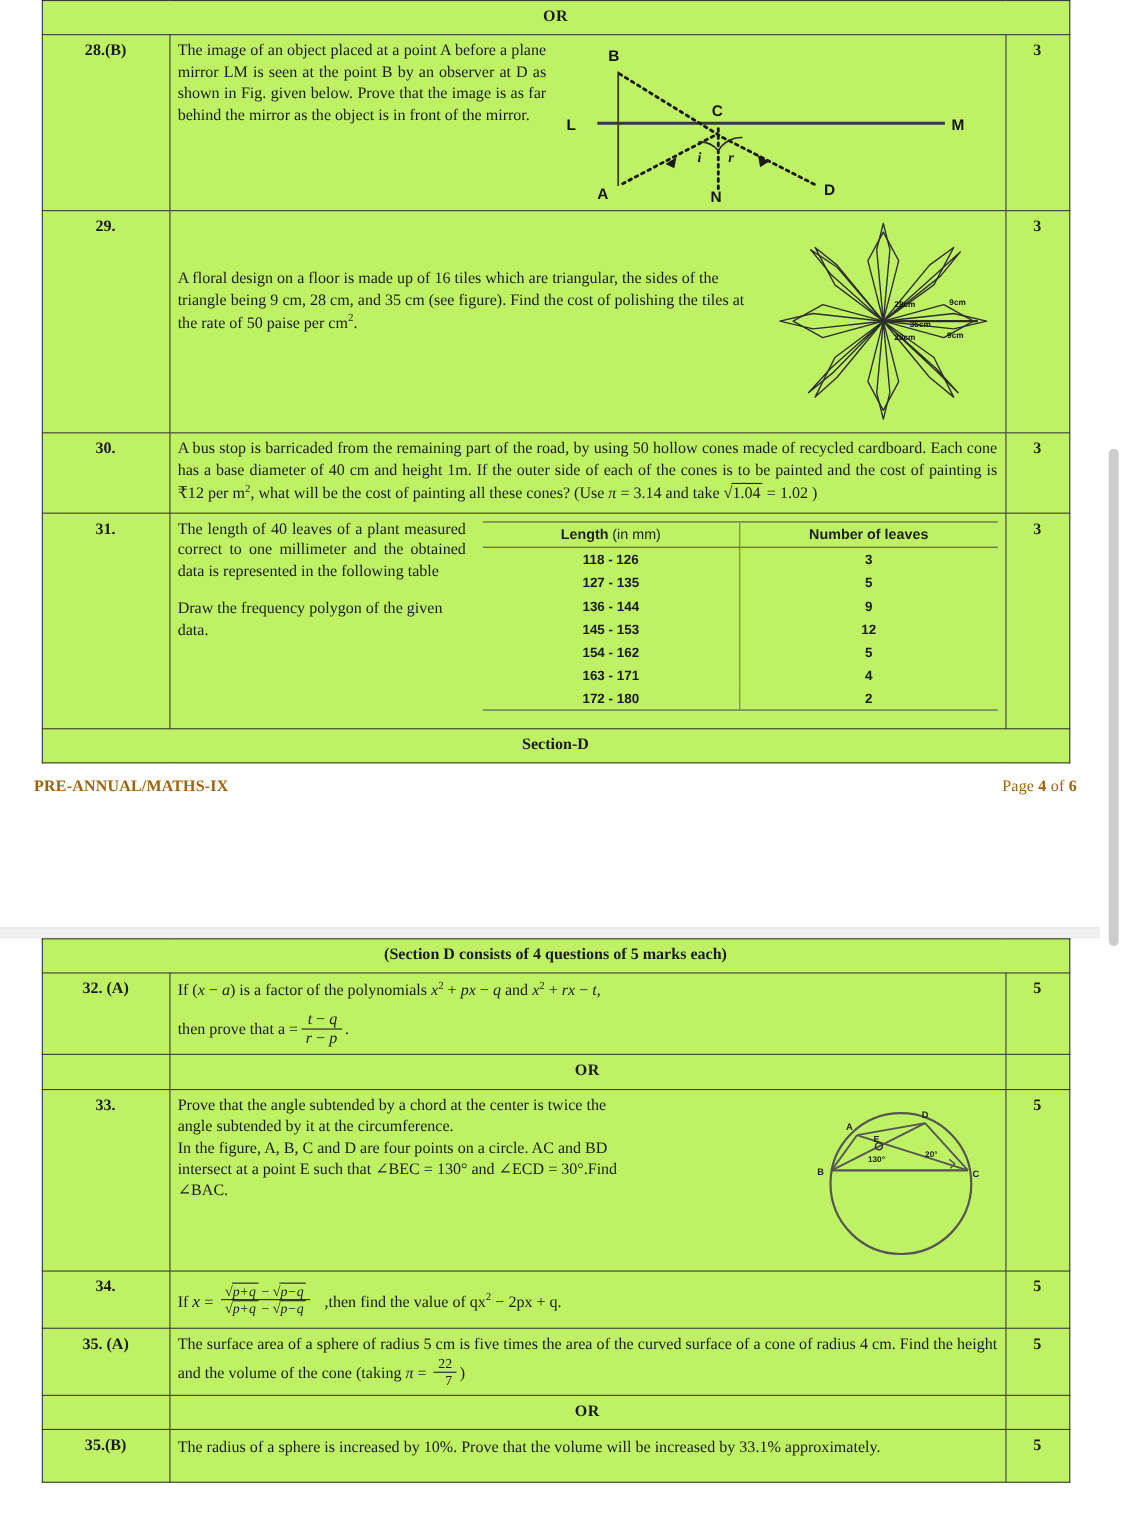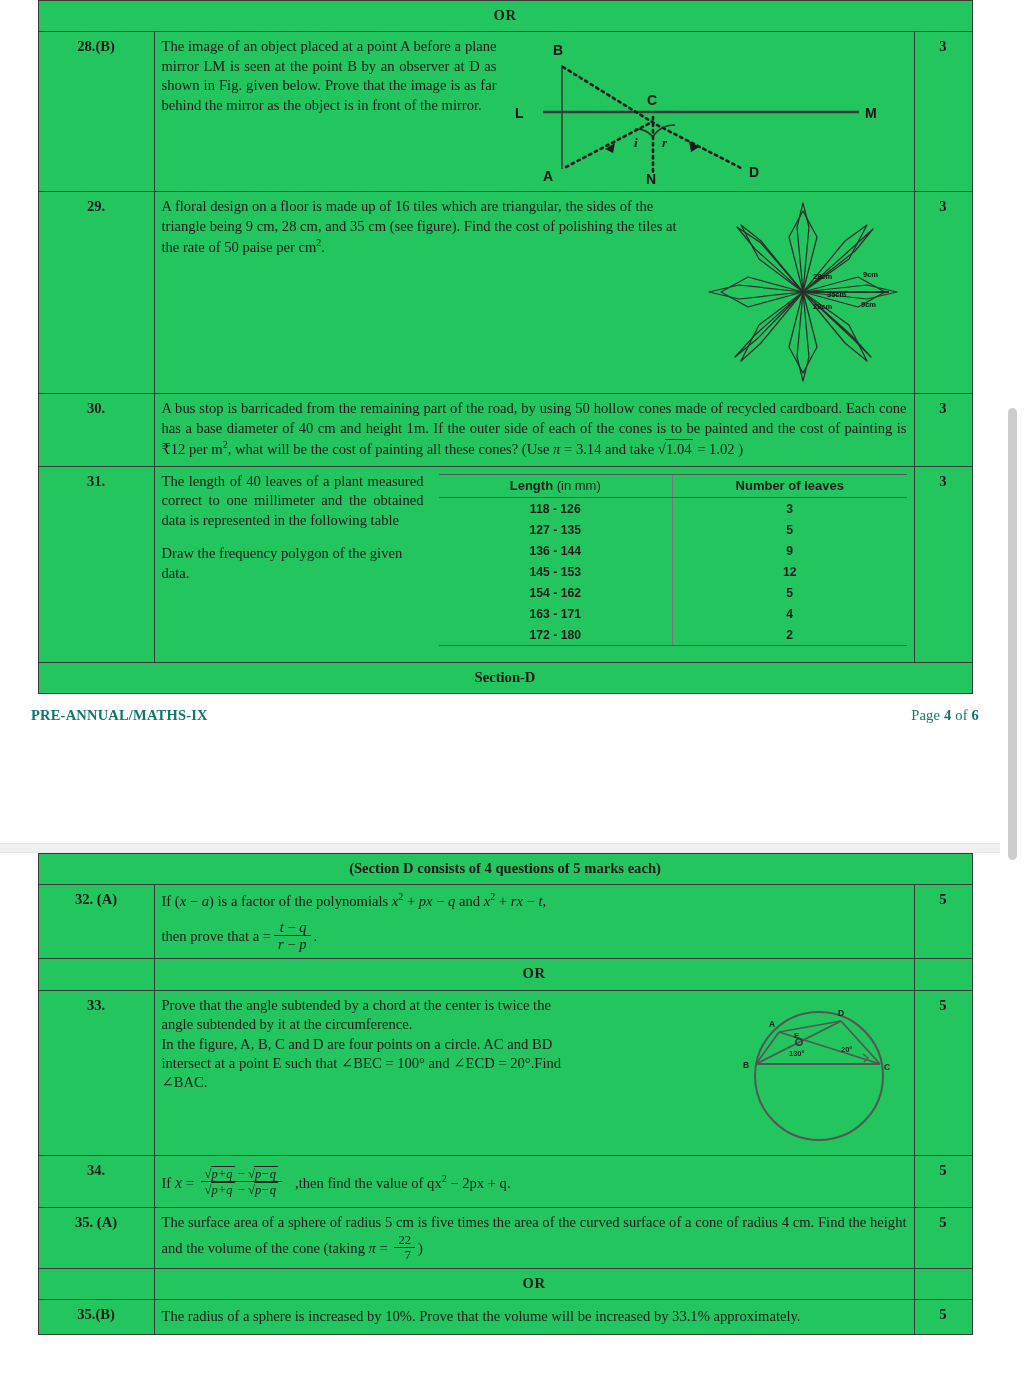--- a/index.html
+++ b/index.html
@@ -41,21 +41,21 @@
     width: 9px; height: 452px;
     background: #cdcdcd;
     border-radius: 5px;
   }
 
   
   table.qtable {
     border-collapse: collapse;
     table-layout: fixed;
     margin: 0 auto;
-    background: #22c55e;
+    background: #bef264;
   }
   table.qtable td {
     border: 1px solid #3a3a3a;
     vertical-align: top;
     padding: 5px 7px 6px 7px;
     font-size: 14.6px;
     line-height: 1.33;
     color: #1a1a1a;
   }
   .col-num  { width: 116px; text-align: center; font-weight: bold; }
@@ -94,21 +94,21 @@
   }
 
   
   .footer-line {
     width: 948px;
     margin: 13px auto 0 auto;
     display: flex;
     justify-content: space-between;
     font-size: 14.5px;
     font-weight: bold;
-    color: #0f766e;
+    color: #a16207;
     letter-spacing: .2px;
   }
   .footer-line .page-no { font-weight: normal; }
   .footer-line .page-no b { font-weight: bold; }
 
   
   .ital { font-style: italic; }
   sup.pw { font-size: .68em; vertical-align: super; }
   .frac {
     display: inline-block;
@@ -246,21 +246,21 @@
 
               <line x1="100" y1="95" x2="186" y2="95" stroke="#2d2d2d" stroke-width="2"></line>
 
               <text x="110" y="82" font-family="Liberation Sans, sans-serif" font-size="7.5" font-weight="bold" fill="#111">28cm</text>
               <text x="160" y="80" font-family="Liberation Sans, sans-serif" font-size="7.5" font-weight="bold" fill="#111">9cm</text>
               <text x="124" y="100" font-family="Liberation Sans, sans-serif" font-size="7.5" font-weight="bold" fill="#111">35cm</text>
               <text x="110" y="112" font-family="Liberation Sans, sans-serif" font-size="7.5" font-weight="bold" fill="#111">28cm</text>
               <text x="158" y="110" font-family="Liberation Sans, sans-serif" font-size="7.5" font-weight="bold" fill="#111">9cm</text>
             </svg>
           </div>
-          <div class="qtext" style="width:520px;">
+          <div class="qtext" style="width:520px;margin-top:47px;">
             <span>A floral design on a floor is made up of 16 tiles which are triangular, the sides of the triangle being 9 cm, 28 cm, and 35 cm (see figure). Find the cost of polishing the tiles at the rate of 50 paise per cm</span><sup class="pw">2</sup><span>.</span>
           </div>
         </td>
         <td class="col-mark">3</td>
       </tr>
 
       <tr>
         <td class="col-num">30.</td>
         <td class="col-body pad-v">
           <div class="qtext justify">
@@ -397,21 +397,21 @@
               <text x="101" y="22" font-family="Liberation Sans, sans-serif" font-size="8.5" font-weight="bold" fill="#222">D</text>
               <text x="57" y="44" font-family="Liberation Sans, sans-serif" font-size="8" font-weight="bold" fill="#222">E</text>
               <text x="52" y="62" font-family="Liberation Sans, sans-serif" font-size="7.5" font-weight="bold" fill="#222">130°</text>
               <text x="104" y="58" font-family="Liberation Sans, sans-serif" font-size="7.5" font-weight="bold" fill="#222">20°</text>
             </svg>
           </div>
           <div class="qtext" style="width:560px;">
             <p>Prove that the angle subtended by a chord at the center is twice the</p>
             <p>angle subtended by it at the circumference.</p>
             <p>In the figure, A, B, C and D are four points on a circle. AC and BD</p>
-            <p>intersect at a point E such that ∠BEC = 100° and ∠ECD = 20°.Find</p>
+            <p>intersect at a point E such that ∠BEC = 130° and ∠ECD = 30°.Find</p>
             <p>∠BAC.</p>
           </div>
         </td>
         <td class="col-mark">5</td>
       </tr>
 
       <tr>
         <td class="col-num">34.</td>
         <td class="col-body" style="padding-top:10px;padding-bottom:10px;">
           <div class="qtext"><span>If  </span><span class="ital" style="font-size:1.1em;">x</span><span> = </span><span class="frac small"><span class="num"><span class="radsign">√</span><span class="sqrt ital">p+q</span><span> − </span><span class="radsign">√</span><span class="sqrt ital">p−q</span></span><span class="den"><span class="radsign">√</span><span class="sqrt ital">p+q</span><span> − </span><span class="radsign">√</span><span class="sqrt ital">p−q</span></span></span><span style="margin-left:10px;">,then find the value of qx</span><sup class="pw">2</sup><span> − 2px + q.</span></div>
@@ -428,21 +428,21 @@
       </tr>
 
       <tr class="or-row">
         <td></td>
         <td>OR</td>
         <td></td>
       </tr>
 
       <tr>
         <td class="col-num">35.(B)</td>
-        <td class="col-body" style="padding-top:7px;padding-bottom:7px;margin-left:24px;">
+        <td class="col-body" style="padding-top:7px;padding-bottom:20px;margin-left:24px;">
           <div class="qtext justify">The radius of a sphere is increased by 10%. Prove that the volume will be increased by 33.1% approximately.</div>
         </td>
         <td class="col-mark">5</td>
       </tr>
 
     </tbody>
   </table>
 
 </div>
 

